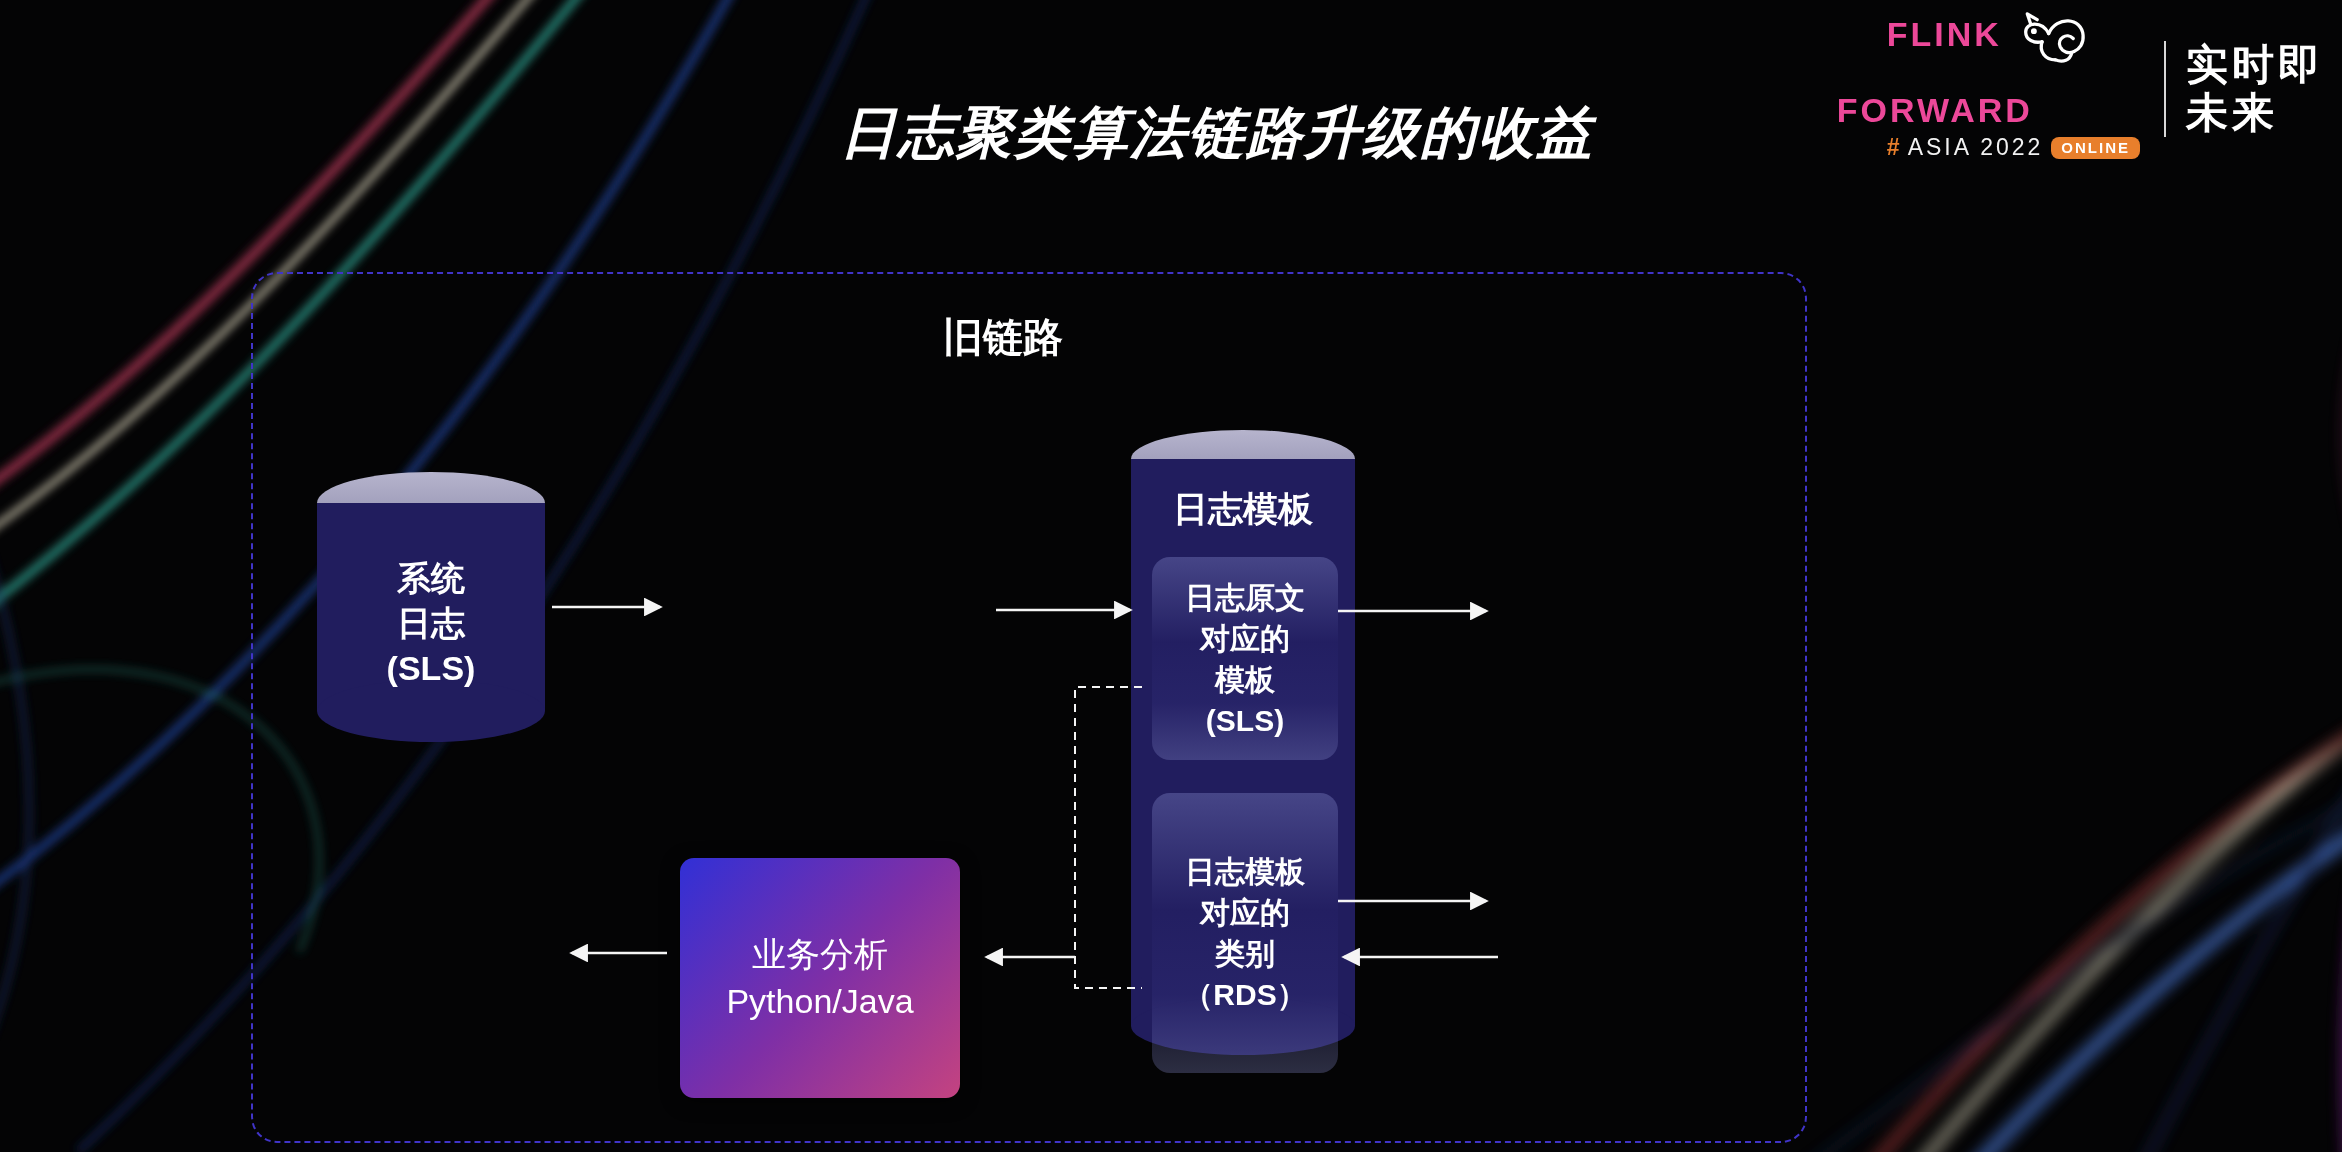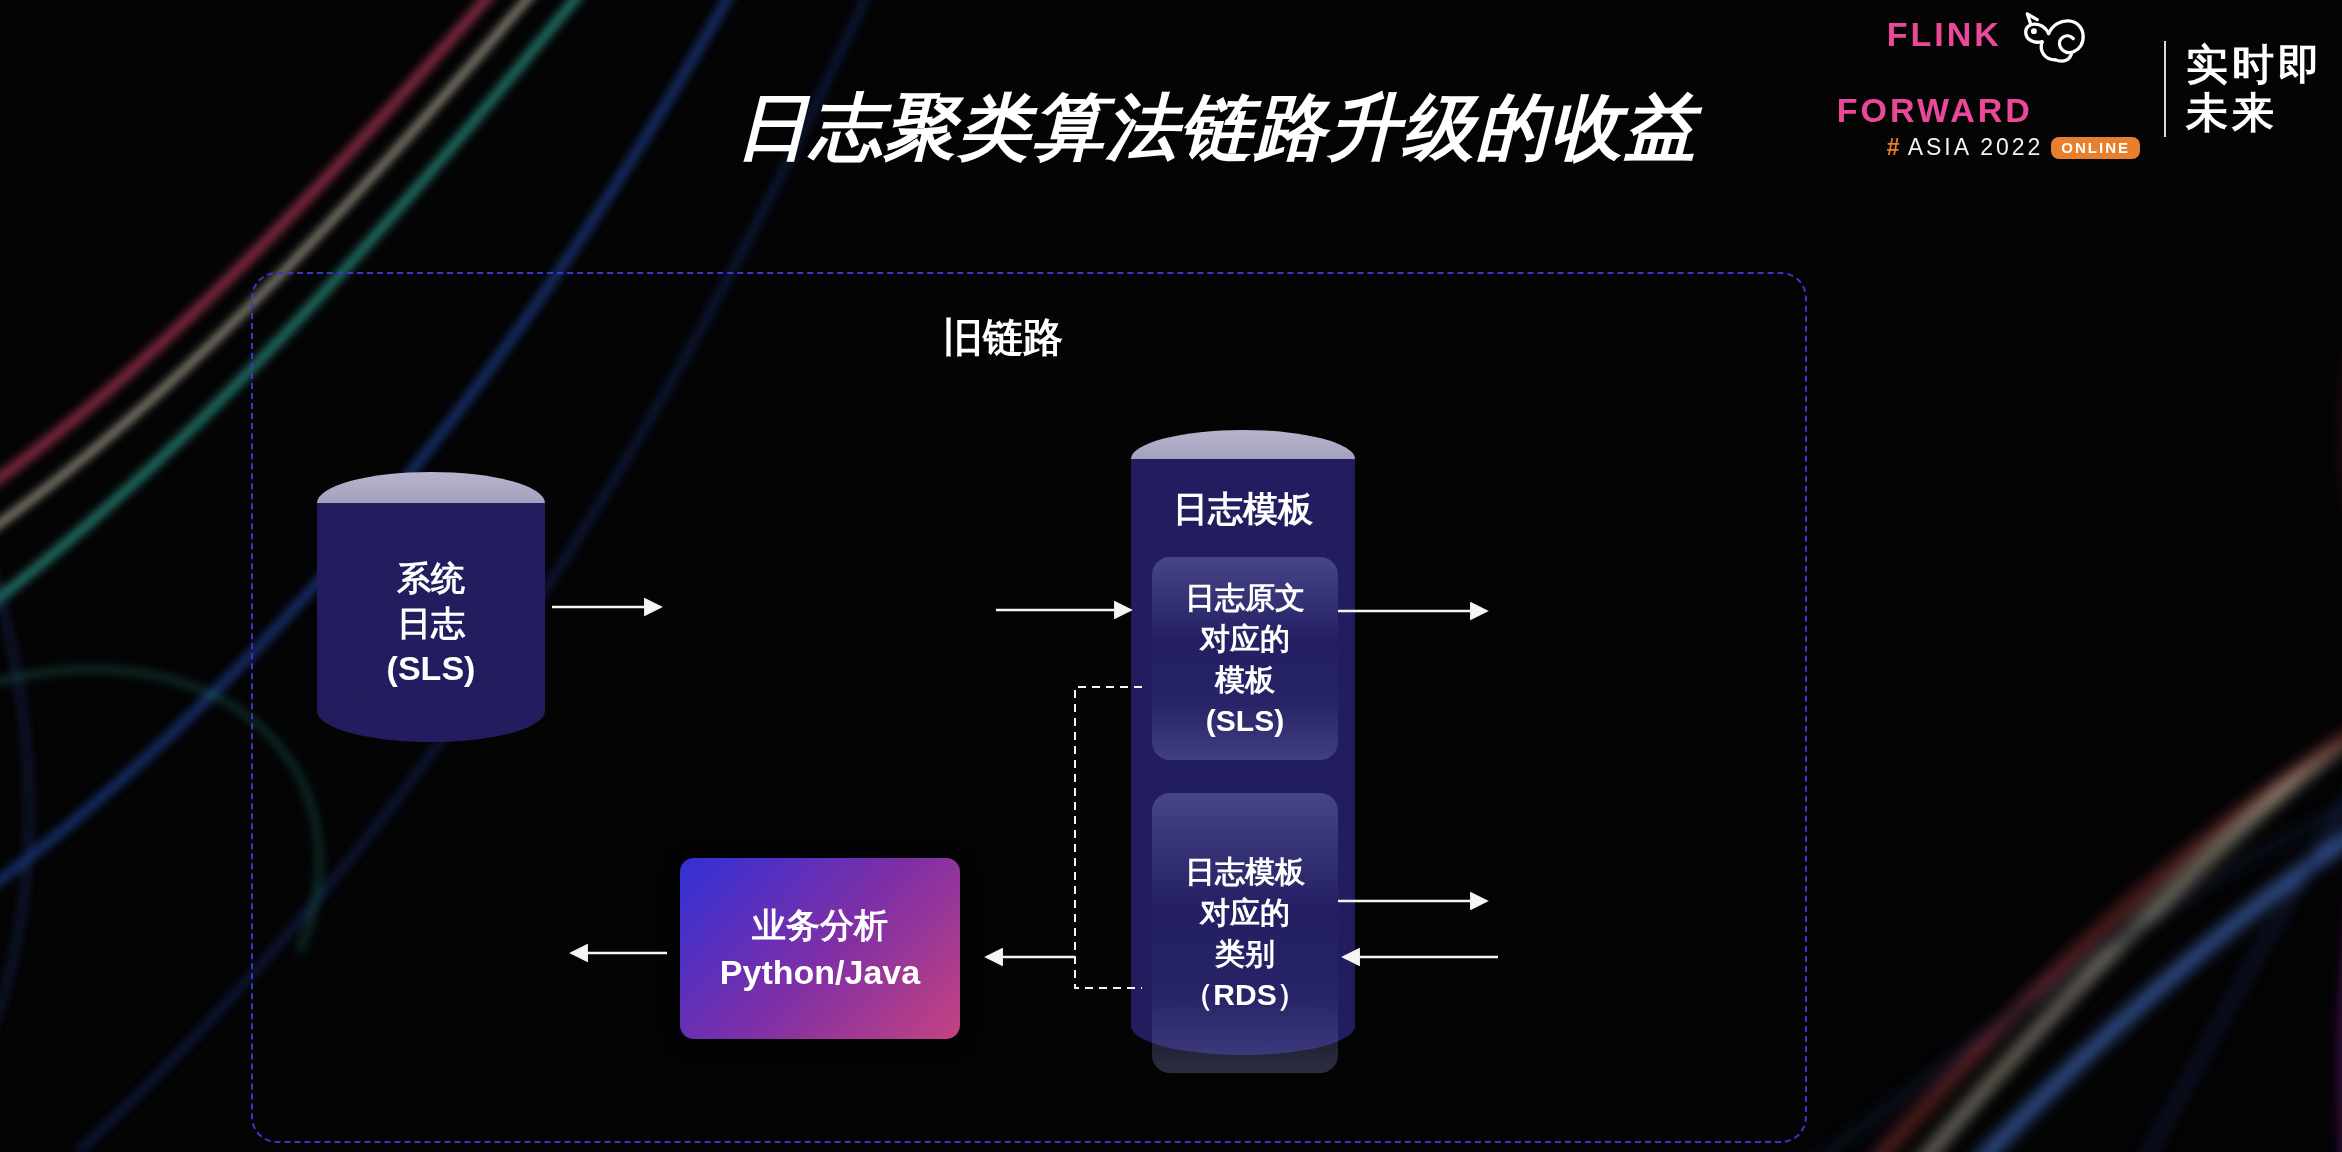--- a/index.html
+++ b/index.html
@@ -9,22 +9,22 @@
     font-family:"Liberation Sans","DejaVu Sans",sans-serif; color:#fff;
   }
   .canvas { position:absolute; inset:0; background:#040405; }
   .preline { white-space:pre-line; }
 
   
   .bg-fx { position:absolute; inset:0; z-index:0; }
 
   
   .page-title {
-    position:absolute; z-index:5; left:517px; top:80px; width:1400px;
-    text-align:center; font-size:72px; font-weight:900; font-style:italic;
+    position:absolute; z-index:5; left:517px; top:96px; width:1400px;
+    text-align:center; font-size:56px; font-weight:900; font-style:italic;
     letter-spacing:2px; color:#ffffff;
   }
 
   
   .logo { position:absolute; z-index:5; top:16px; right:18px; display:flex; align-items:center; }
   .logo-col { display:flex; flex-direction:column; align-items:flex-start; }
   .logo-flink-row { display:flex; align-items:flex-start; margin-left:50px; }
   .logo-word { font-size:34px; font-weight:800; letter-spacing:3px; line-height:36px; color:#ec4899; }
   .squirrel { margin-left:4px; margin-top:-8px; }
   .logo-sub { display:flex; align-items:center; gap:8px; margin-left:50px; margin-top:6px; }
@@ -171,21 +171,21 @@
 对应的
 模板
 (SLS)</div>
     <div class="store preline" style="left:21px; top:363px; width:186px; height:280px;">日志模板
 对应的
 类别
 （RDS）</div>
   </div>
 
 
-  <div class="node gradbox centered preline" style="left:680px; top:858px; width:280px; height:181px; font-size:34px; line-height:47px; font-weight:700;">业务分析
+  <div class="node gradbox centered preline" style="left:680px; top:858px; width:280px; height:240px; font-size:34px; line-height:47px; font-weight:400;">业务分析
 Python/Java</div>
 
 
   <svg class="connectors" width="2342" height="1152" viewBox="0 0 2342 1152">
     <defs>
       <marker id="arrow" viewBox="0 0 10 10" refX="8.5" refY="5" markerWidth="7.5" markerHeight="7.5" orient="auto-start-reverse">
         <path d="M0,0 L10,5 L0,10 z" fill="#f5f5f5"></path>
       </marker>
     </defs>
     <g stroke="#f5f5f5" stroke-width="2.5" fill="none">

